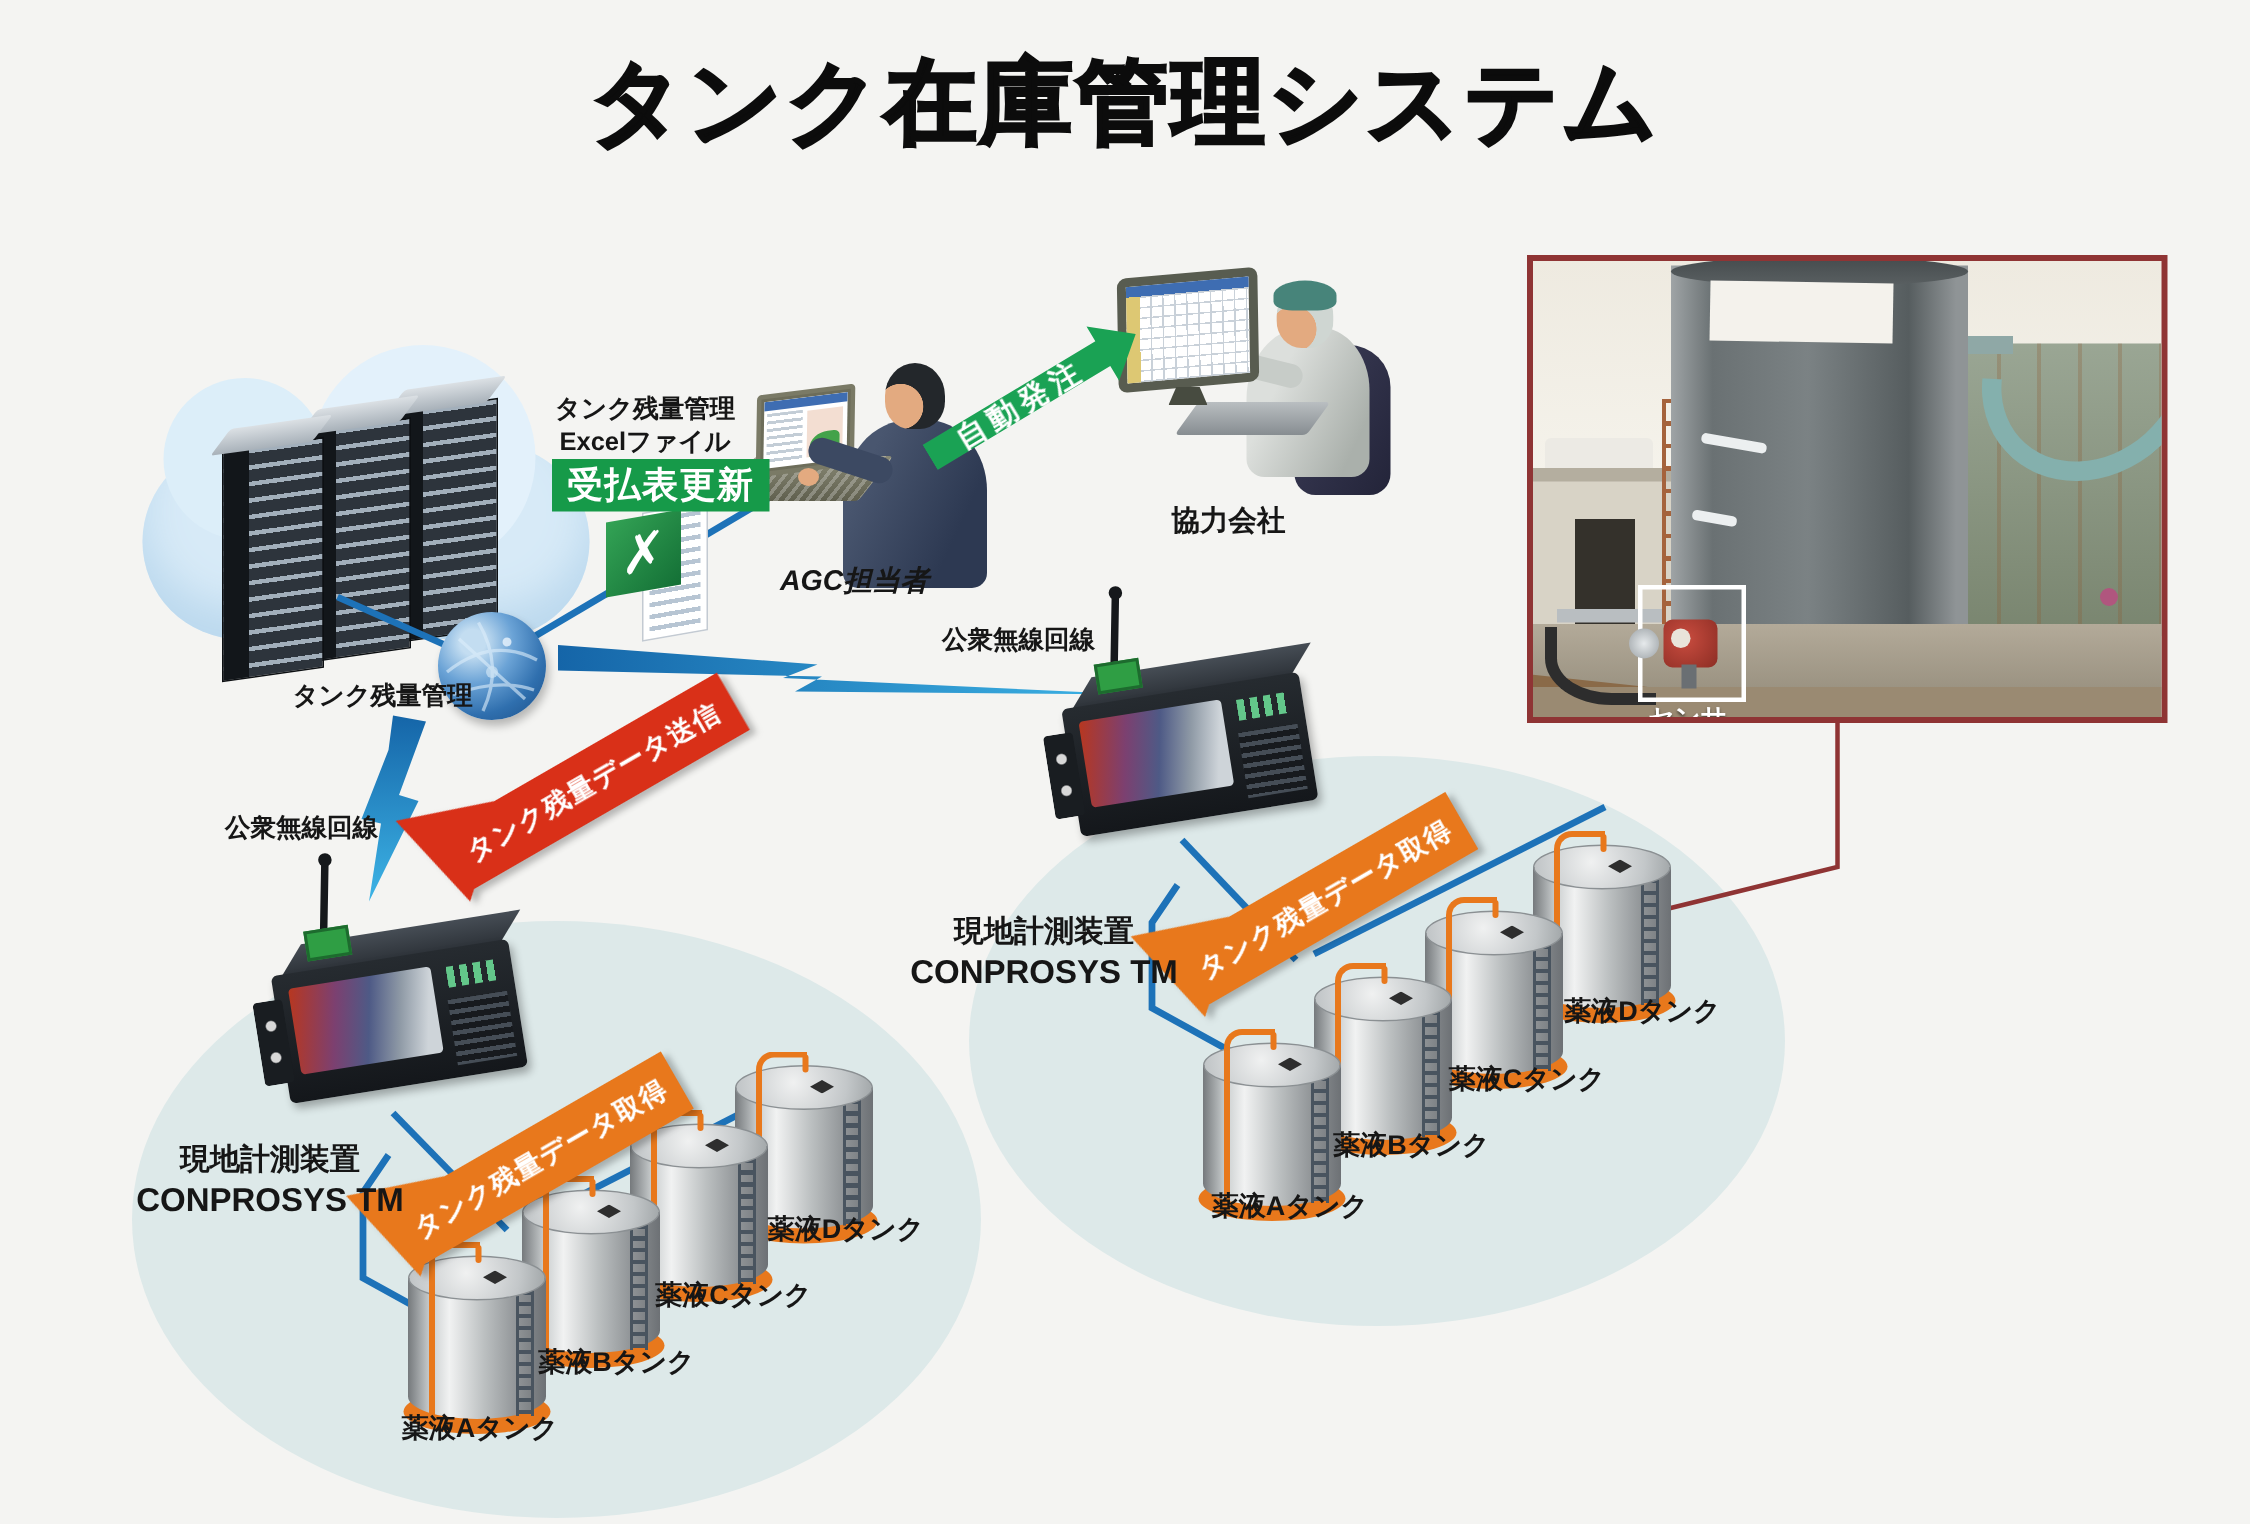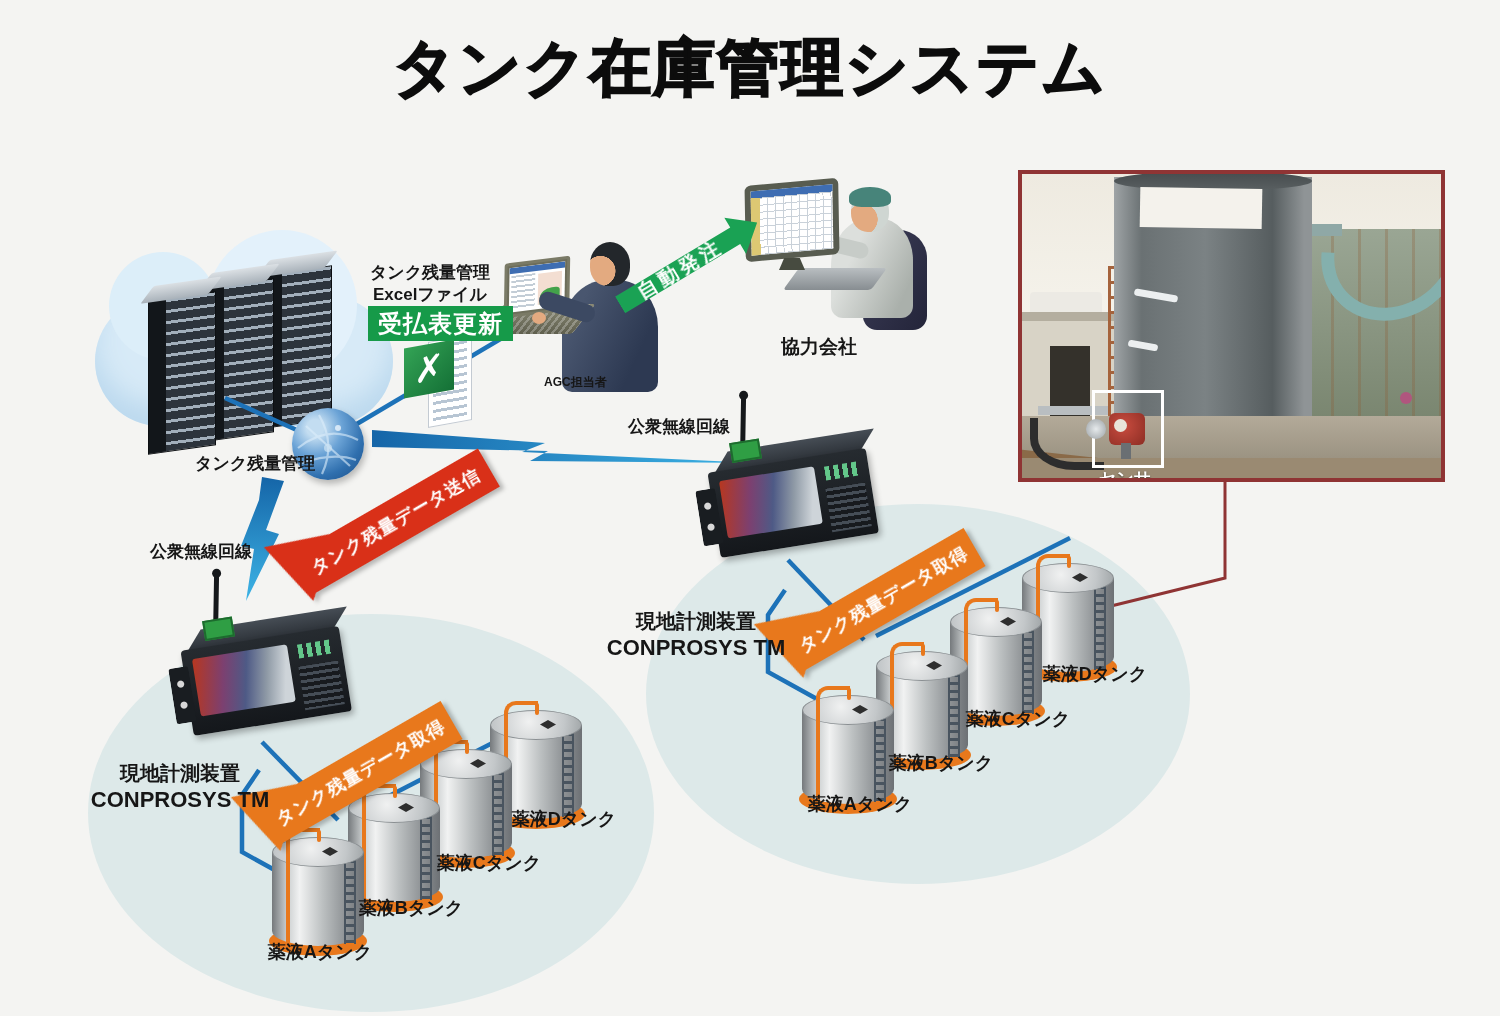--- a/index.html
+++ b/index.html
@@ -247,21 +247,21 @@
     <div class="lap-screen">
       <div class="lap-screen-in">
           <div class="lap-bar"></div>
           <div class="lap-sheet"></div>
           <div class="lap-chart"></div>
         </div>
     </div>
     <div class="agc-arm"></div>
     <div class="agc-hand"></div>
   </div>
-  <div class="abs lbl" style="left:544px;top:374px;font-size:12px;">AGC担当者</div>
+  <div class="abs lbl" style="left:520px;top:374px;font-size:19px;font-style:italic;">AGC担当者</div>
 
   <div class="abs figure" style="left:735px;top:166px;width:200px;height:165px;">
     <div class="ptr-chair"></div>
     <div class="ptr-body"></div>
     <div class="ptr-head"></div>
     <div class="ptr-arm"></div>
     <div class="ptr-kb"></div>
     <div class="mon">
         <div class="mon-in"></div>
       </div>

